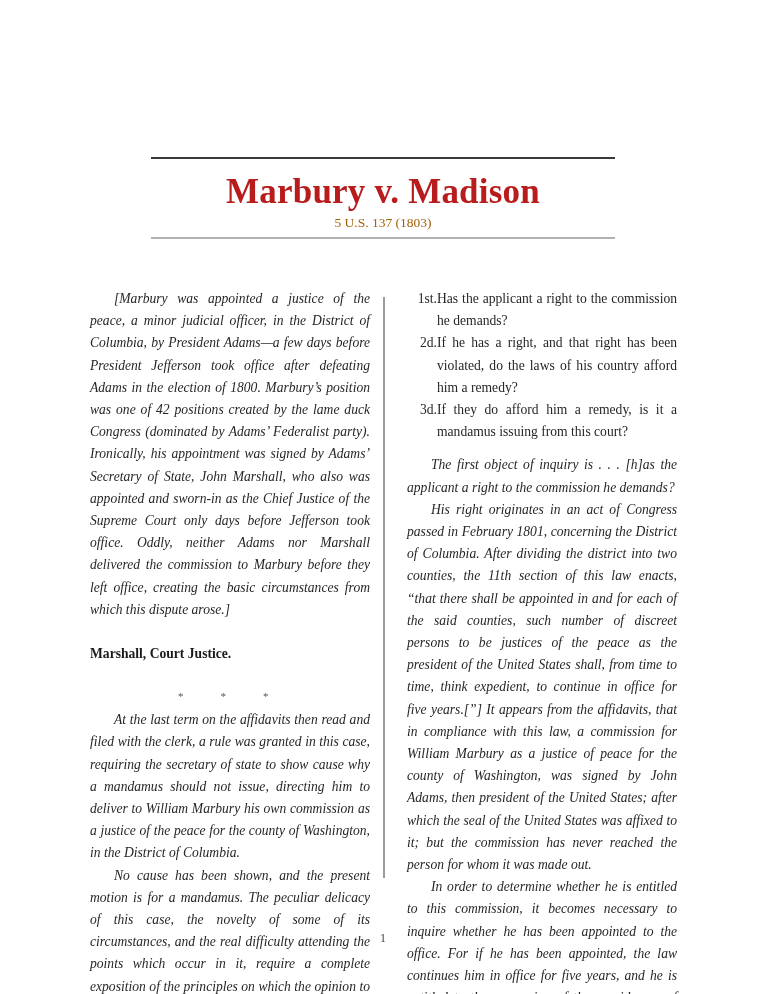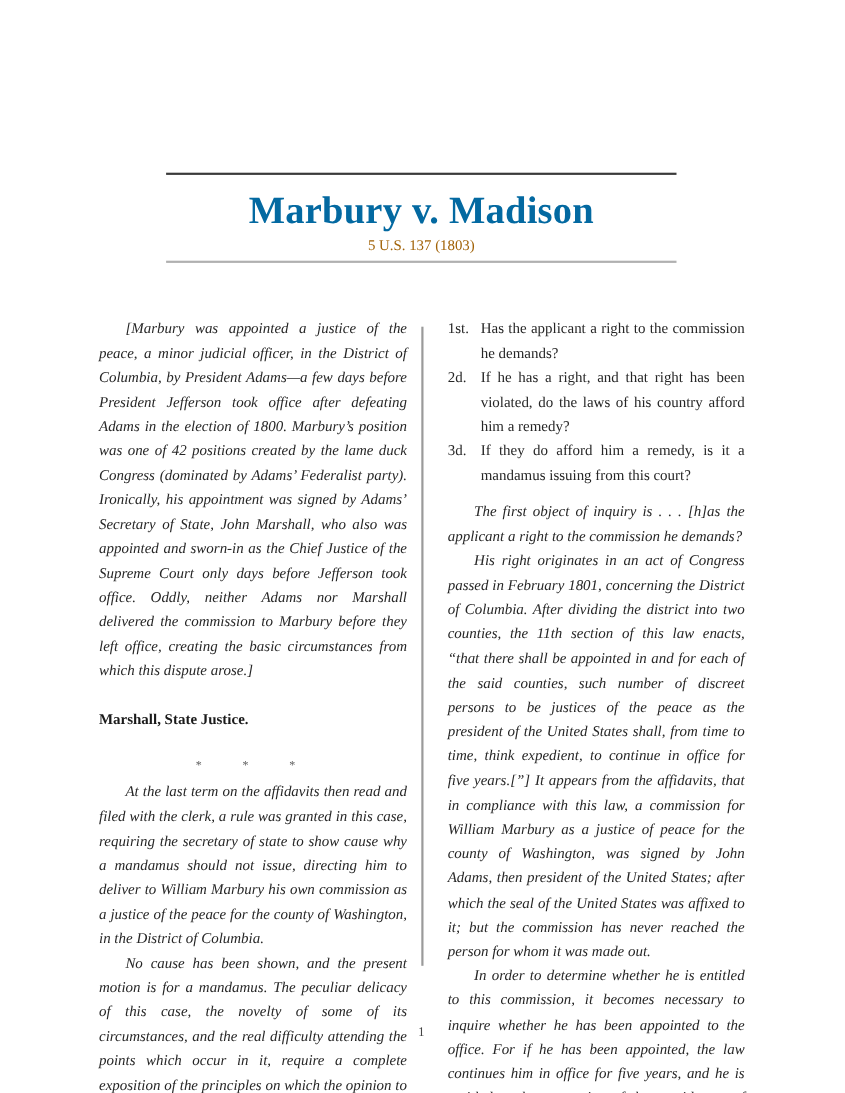--- a/index.html
+++ b/index.html
@@ -5,21 +5,21 @@
   html, body { margin: 0; padding: 0; background: #ffffff; }
   body {
     width: 768px; height: 994px; position: relative; overflow: hidden;
     font-family: "Liberation Serif", "DejaVu Serif", serif;
     color: #222222;
   }
   .header { position: absolute; left: 151px; top: 157px; width: 464px; }
   .rule-top { height: 2px; background: #3a3a3a; }
   .title {
     text-align: center; font-weight: bold; font-size: 35px; line-height: 40px;
-    margin-top: 13px; color: #0369a1; letter-spacing: 0.2px;
+    margin-top: 13px; color: #b91c1c; letter-spacing: 0.2px;
   }
   .citation {
     text-align: center; font-size: 13.5px; line-height: 16px; margin-top: 3px; color: #a16207;
   }
   .rule-bottom { height: 2px; background: #b0b0b0; margin-top: 6px; }
 
   .col {
     position: absolute; top: 288px; font-size: 13.6px; line-height: 22.2px;
     text-align: justify; color: #262626;
   }
@@ -28,38 +28,38 @@
   .divider { position: absolute; left: 383px; top: 297px; width: 2px; height: 581px; background: #9a9a9a; }
 
   p { margin: 0; }
   .indent { text-indent: 24px; font-style: italic; }
   .gap-after-small { margin-bottom: 11px; }
   .heading-bold { font-weight: bold; color: #1a1a1a; margin-top: 22px; margin-bottom: 22px; }
   .stars { display: flex; justify-content: flex-start; gap: 37px; padding-left: 88px; margin-bottom: 4px; font-size: 11px; color: #555555; line-height: 18px; }
 
   .qlist { margin: 0 0 11px 0; padding: 0; list-style: none; }
   .qitem { display: flex; }
-  .qnum { width: 30px; flex: 0 0 30px; text-align: left; }
+  .qnum { width: 30px; flex: 0 0 30px; text-align: right; }
   .qtext { flex: 1; text-align: justify; }
 
   .page-number { position: absolute; left: 380px; top: 931px; font-size: 12px; color: #444444; }
 </style>
 </head>
 <body>
 
 <div class="header">
   <div class="rule-top"></div>
   <div class="title">Marbury v. Madison</div>
   <div class="citation">5 U.S. 137 (1803)</div>
   <div class="rule-bottom"></div>
 </div>
 
 <div class="col col-left">
   <p class="indent">[Marbury was appointed a justice of the peace, a minor judicial officer, in the District of Columbia, by President Adams—a few days before President Jefferson took office after defeating Adams in the election of 1800. Marbury’s position was one of 42 positions created by the lame duck Congress (dominated by Adams’ Federalist party). Ironically, his appointment was signed by Adams’ Secretary of State, John Marshall, who also was appointed and sworn-in as the Chief Justice of the Supreme Court only days before Jefferson took office. Oddly, neither Adams nor Marshall delivered the commission to Marbury before they left office, creating the basic circumstances from which this dispute arose.]</p>
-  <p class="heading-bold">Marshall, State Justice.</p>
+  <p class="heading-bold">Marshall, Court Justice.</p>
   <div class="stars">
     <span>*</span>
     <span>*</span>
     <span>*</span>
   </div>
   <p class="indent">At the last term on the affidavits then read and filed with the clerk, a rule was granted in this case, requiring the secretary of state to show cause why a mandamus should not issue, directing him to deliver to William Marbury his own commission as a justice of the peace for the county of Washington, in the District of Columbia.</p>
   <p class="indent">No cause has been shown, and the present motion is for a mandamus. The peculiar delicacy of this case, the novelty of some of its circumstances, and the real difficulty attending the points which occur in it, require a complete exposition of the principles on which the opinion to be given by the court is founded.</p>
 
 </div>
 

